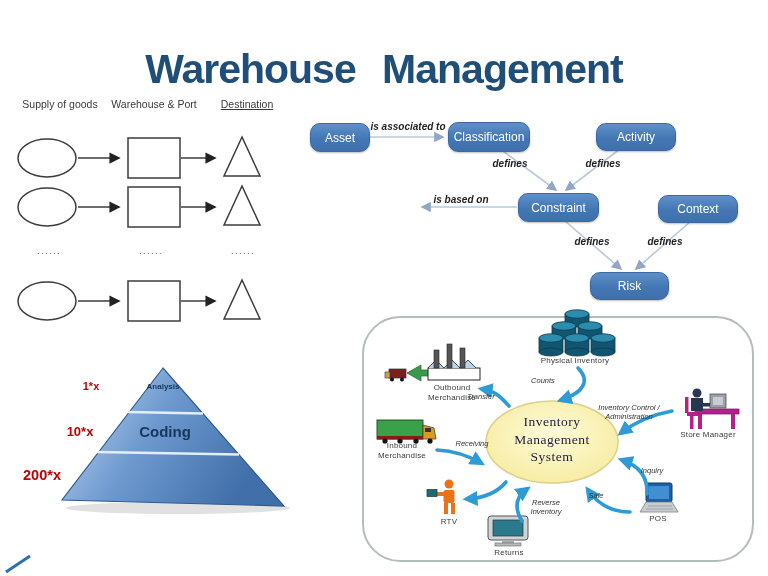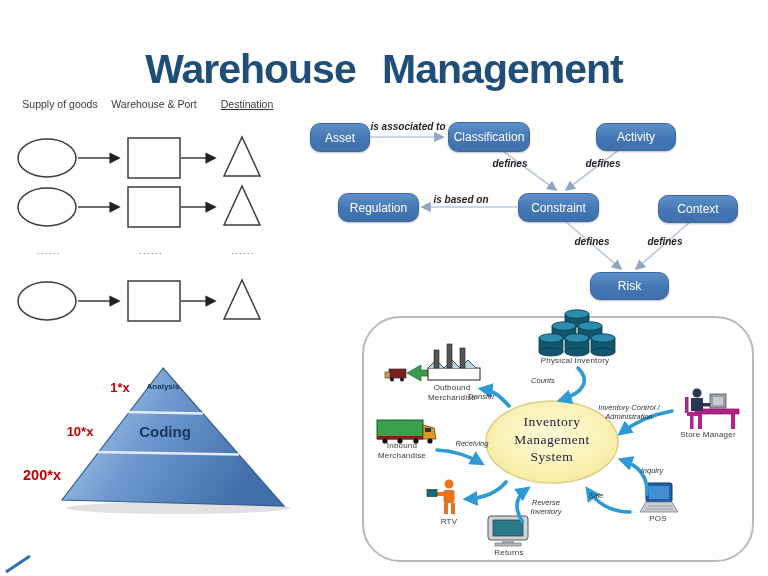--- a/index.html
+++ b/index.html
@@ -211,35 +211,34 @@
   <div class="abs flow-hdr" style="left:107px;top:98px;width:94px;">Warehouse &amp; Port</div>
   <div class="abs flow-hdr" style="left:214px;top:98px;width:66px;text-decoration:underline;">Destination</div>
 
   <div class="abs flow-dots" style="left:32px;top:246px;width:34px;">......</div>
   <div class="abs flow-dots" style="left:134px;top:246px;width:34px;">......</div>
   <div class="abs flow-dots" style="left:226px;top:246px;width:34px;">......</div>
 
   <div class="abs cnode" style="left:310px;top:123px;width:58px;height:27px;">Asset</div>
   <div class="abs cnode" style="left:448px;top:122px;width:80px;height:28px;">Classification</div>
   <div class="abs cnode" style="left:596px;top:123px;width:78px;height:26px;">Activity</div>
-  <div class="abs cnode" style="left:338px;top:193px;width:79px;height:27px;">Regulation</div>
   <div class="abs cnode" style="left:658px;top:195px;width:78px;height:26px;">Context</div>
   <div class="abs cnode" style="left:518px;top:193px;width:79px;height:27px;">Constraint</div>
   <div class="abs cnode" style="left:590px;top:272px;width:77px;height:26px;">Risk</div>
 
   <div class="abs elabel" style="left:370px;top:121px;width:76px;">is associated to</div>
   <div class="abs elabel" style="left:488px;top:158px;width:44px;">defines</div>
   <div class="abs elabel" style="left:581px;top:158px;width:44px;">defines</div>
   <div class="abs elabel" style="left:432px;top:194px;width:58px;">is based on</div>
   <div class="abs elabel" style="left:570px;top:236px;width:44px;">defines</div>
   <div class="abs elabel" style="left:643px;top:236px;width:44px;">defines</div>
 
   <div class="abs pyr-txt" style="left:136px;top:382px;width:54px;font-size:8px;">Analysis</div>
   <div class="abs pyr-txt" style="left:123px;top:423px;width:84px;font-size:15px;">Coding</div>
-  <div class="abs pyr-mult" style="left:105px;top:380px;width:30px;font-size:13px;">1*x</div>
+  <div class="abs pyr-mult" style="left:76px;top:380px;width:30px;font-size:11px;">1*x</div>
   <div class="abs pyr-mult" style="left:60px;top:424px;width:40px;font-size:13px;">10*x</div>
   <div class="abs pyr-mult" style="left:16px;top:467px;width:52px;font-size:14.5px;">200*x</div>
 
   <div id="inv-center-txt" class="abs">Inventory Management System</div>
 
   <div class="abs inv-node-lbl" style="left:533px;top:356px;width:84px;">Physical Inventory</div>
   <div class="abs inv-node-lbl" style="left:424px;top:383px;width:56px;">Outbound Merchandise</div>
   <div class="abs inv-node-lbl" style="left:375px;top:441px;width:54px;">Inbound Merchandise</div>
   <div class="abs inv-node-lbl" style="left:434px;top:517px;width:30px;">RTV</div>
   <div class="abs inv-node-lbl" style="left:485px;top:548px;width:48px;">Returns</div>

